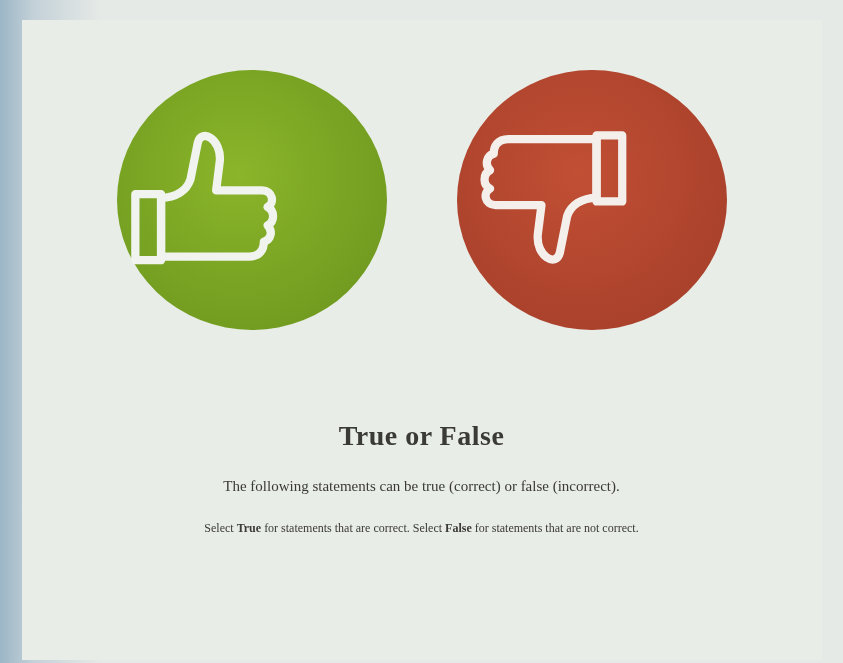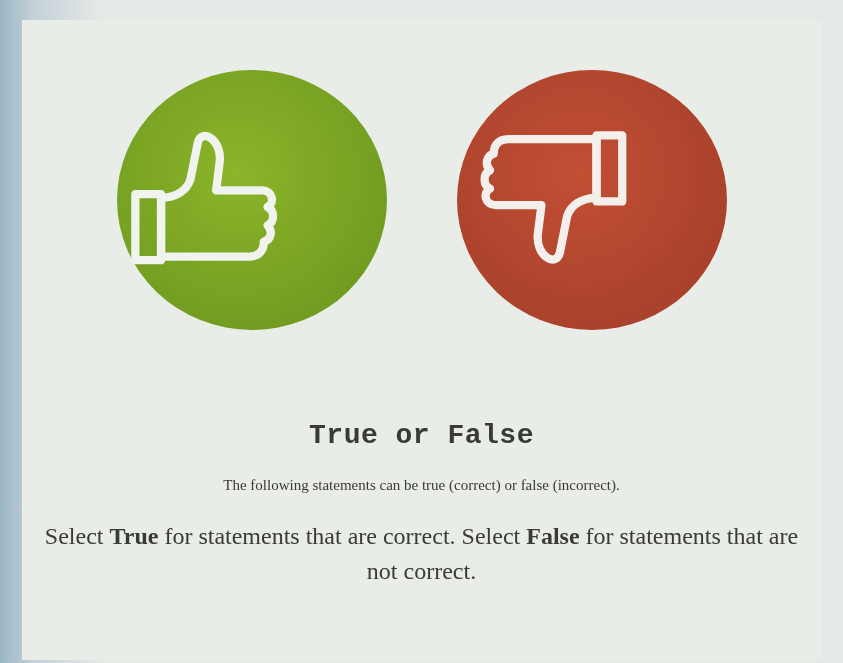--- a/index.html
+++ b/index.html
@@ -53,32 +53,32 @@
     background: radial-gradient(circle at 45% 40%, #c14f34, #a8402b 80%);
   }
   .circle svg {
     width: 68%;
     height: 68%;
   }
   .title {
     font-size: 28px;
     font-weight: bold;
     margin-bottom: 24px;
-    font-family: Liberation Mono, monospace;
+    font-family: Liberation Serif, serif;
     letter-spacing: 0.5px;
   }
   .subtitle {
     font-size: 15px;
     text-align: center;
     margin-bottom: 22px;
     line-height: 1.45;
     max-width: 760px;
   }
   .instructions {
-    font-size: 24px;
+    font-size: 12px;
     text-align: center;
     line-height: 1.45;
     max-width: 780px;
   }
   .instructions b {
     font-weight: bold;
   }
 </style>
 </head>
 <body>

